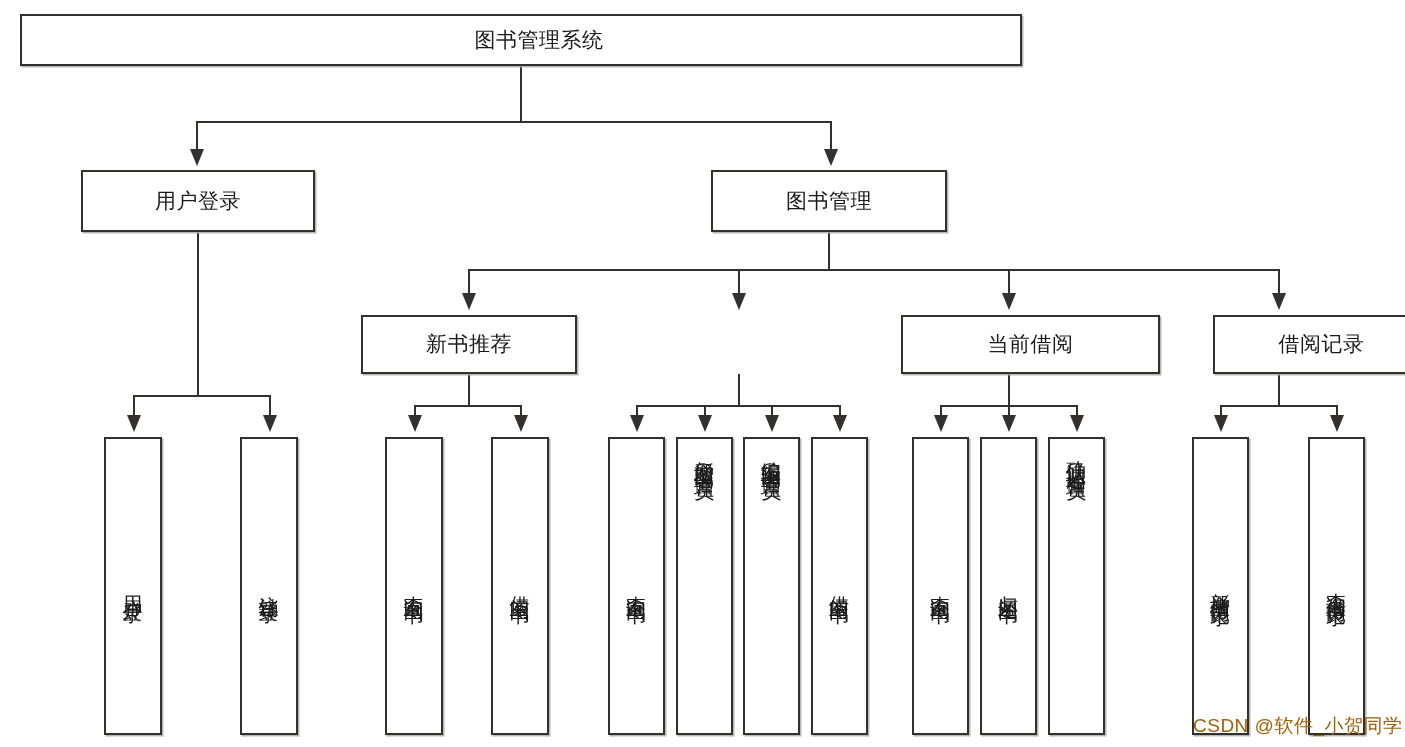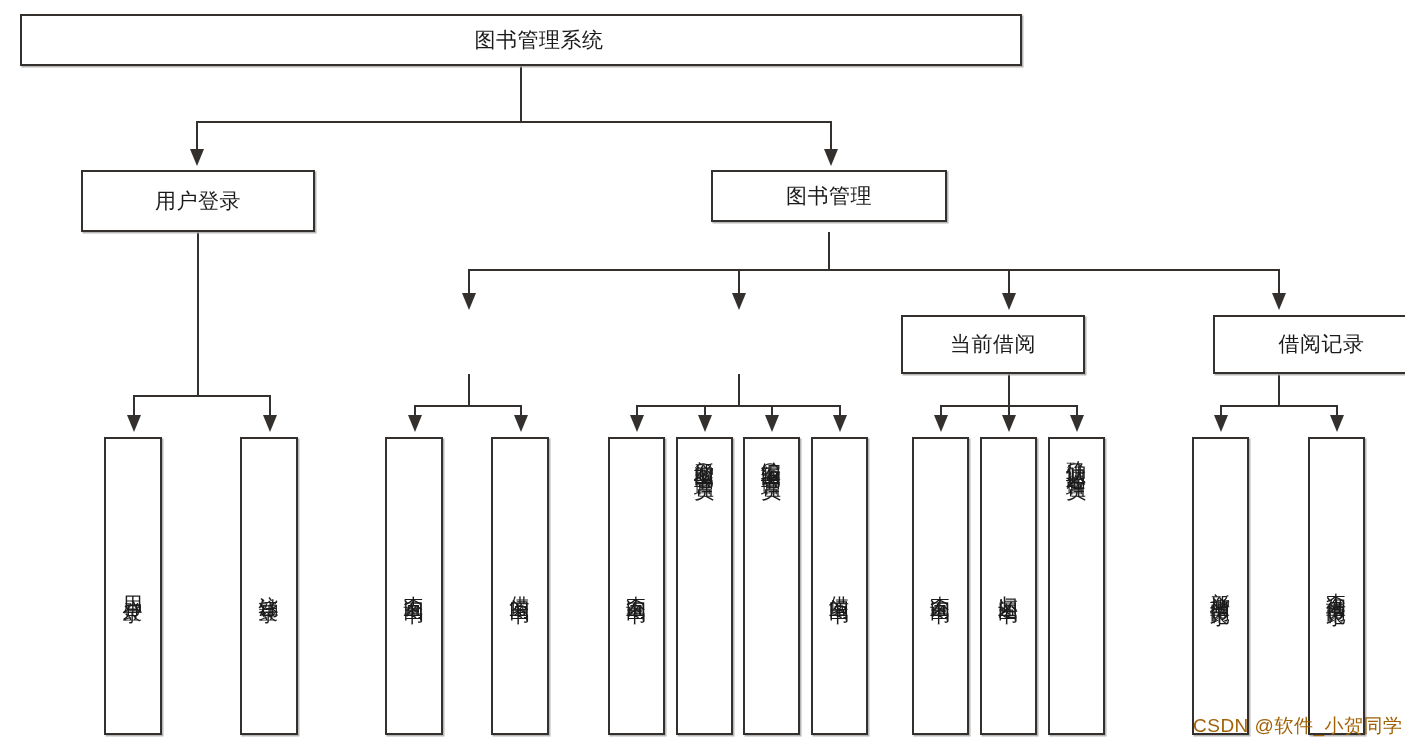--- a/index.html
+++ b/index.html
@@ -160,25 +160,28 @@
   <div class="ln v" style="left:1336px; top:405px; height:12px;"></div>
   <div class="arrow" style="left:1330px; top:415px;"></div>
 
   <div class="node horiz root" style="left:20px; top:14px; width:1002px; height:52px;padding-left:36px;">
     <span class="lbl">图书管理系统</span>
   </div>
 
   <div class="node horiz" style="left:81px; top:170px; width:234px; height:62px;">
     <span class="lbl">用户登录</span>
   </div>
-  <div class="node horiz" style="left:711px; top:170px; width:236px; height:52px;">
+  <div class="node horiz" style="left:711px; top:170px; width:236px; height:62px;">
     <span class="lbl">图书管理</span>
   </div>
 
-  <div class="node horiz" style="left:901px; top:315px; width:184px; height:59px;">
+  <div class="node horiz" style="left:361px; top:315px; width:216px; height:59px;">
+    <span class="lbl">新书推荐</span>
+  </div>
+  <div class="node horiz" style="left:901px; top:315px; width:259px; height:59px;">
     <span class="lbl">当前借阅</span>
   </div>
   <div class="node horiz" style="left:1213px; top:315px; width:217px; height:59px;">
     <span class="lbl">借阅记录</span>
   </div>
 
   <div class="node vert mid" style="left:104px; top:437px; width:58px; height:298px;">
     <span class="lbl">用户登录</span>
   </div>
   <div class="node vert mid" style="left:240px; top:437px; width:58px; height:298px;">

